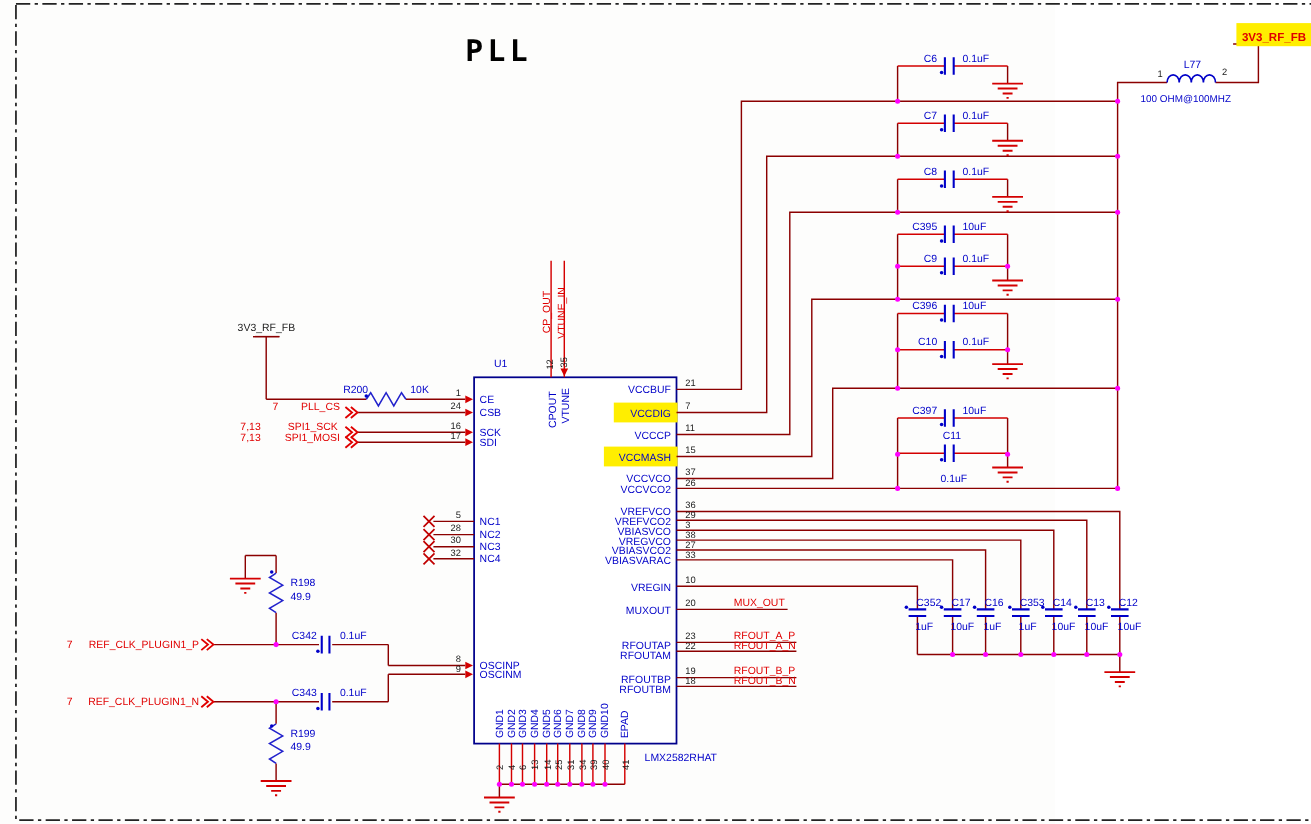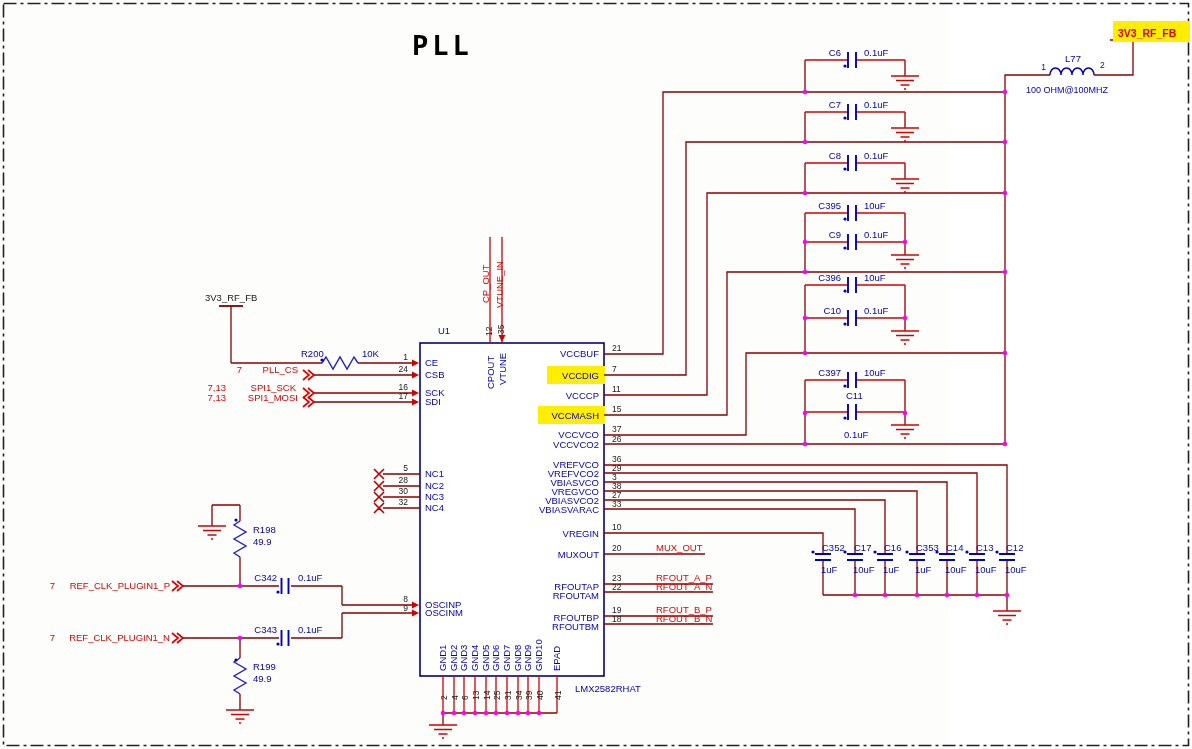--- a/index.html
+++ b/index.html
@@ -1,16 +1,16 @@
 <!DOCTYPE html>
 <html><head>
 <meta charset="utf-8">
 <style>
   html,body{margin:0;padding:0;background:#fff;}
-  #canvas{width:948px;height:749px;position:relative;background:#fdfdfc;}
+  #canvas{width:948px;height:749px;position:relative;background:#fdfdfc;padding-left:11px;}
   svg{display:block;}
   text{font-family:"Liberation Sans",sans-serif;}
   .wire{stroke:#8B0000;stroke-width:1.3;fill:none;}
   .wire-red{stroke:#D40000;stroke-width:1.3;fill:none;}
   .gnd{stroke:#D40000;stroke-width:1.7;fill:none;}
   .cap{stroke:#0000C8;stroke-width:1.9;fill:none;}
   .coil{stroke:#0000C8;stroke-width:1.5;fill:none;}
   .res{stroke:#2222CC;stroke-width:1.4;fill:none;}
   .icbox{stroke:#00008B;stroke-width:1.6;fill:#ffffff;}
   .dot{fill:#FF00FF;}

